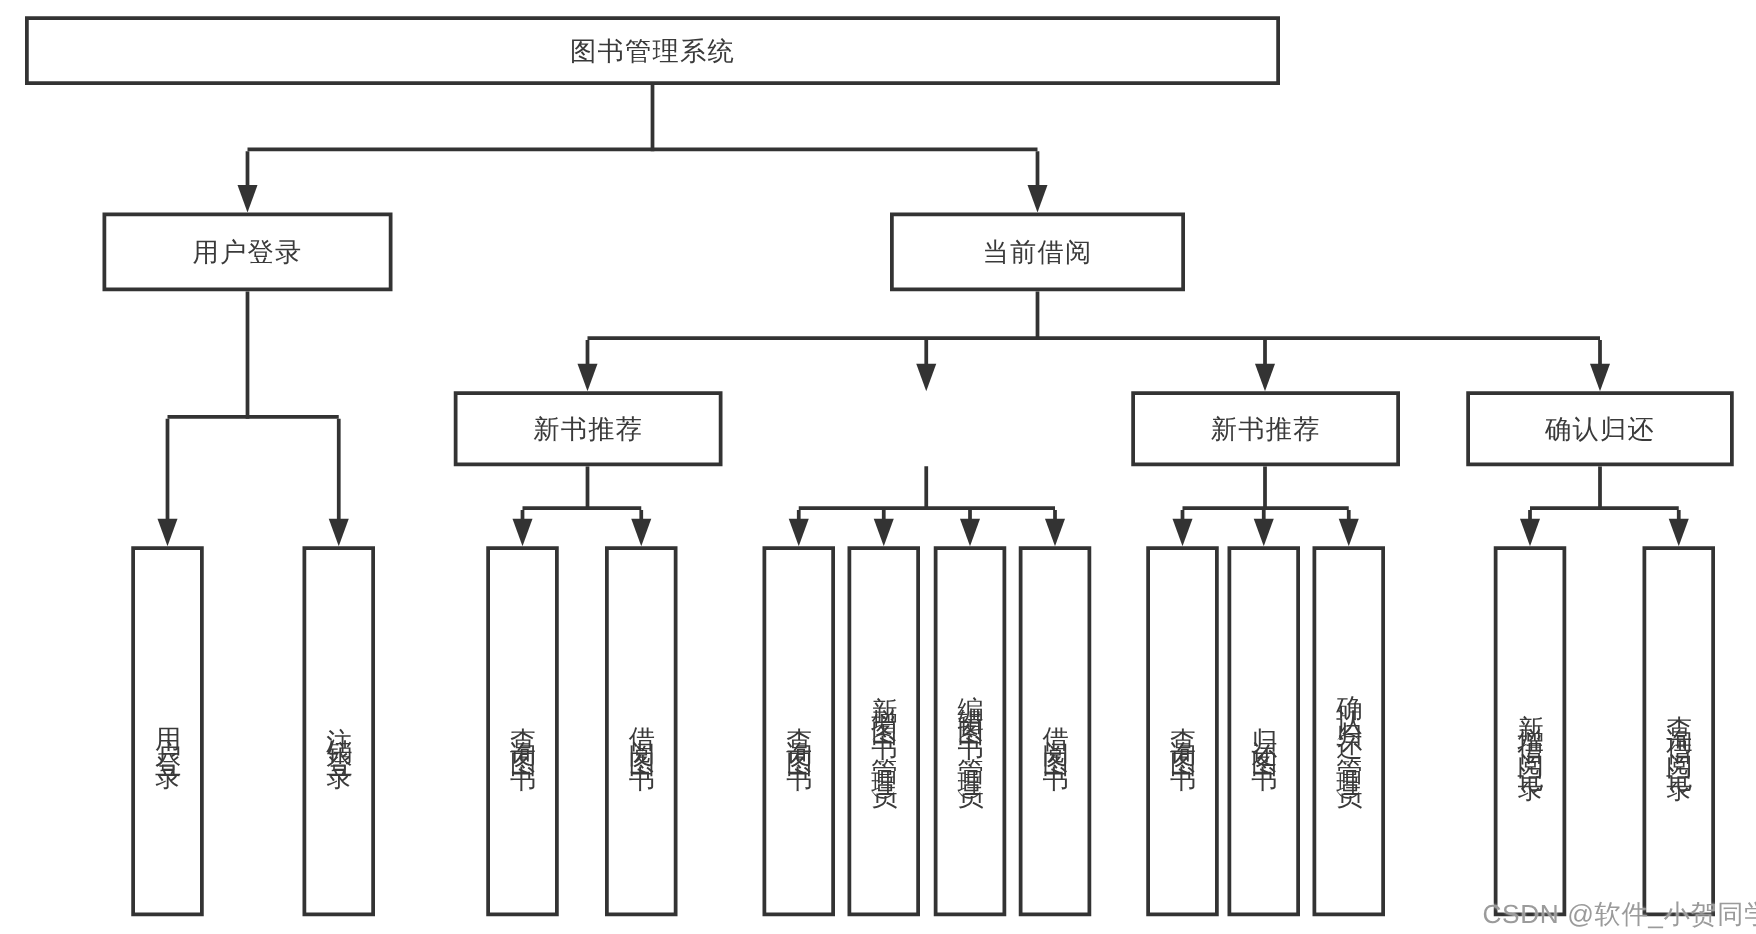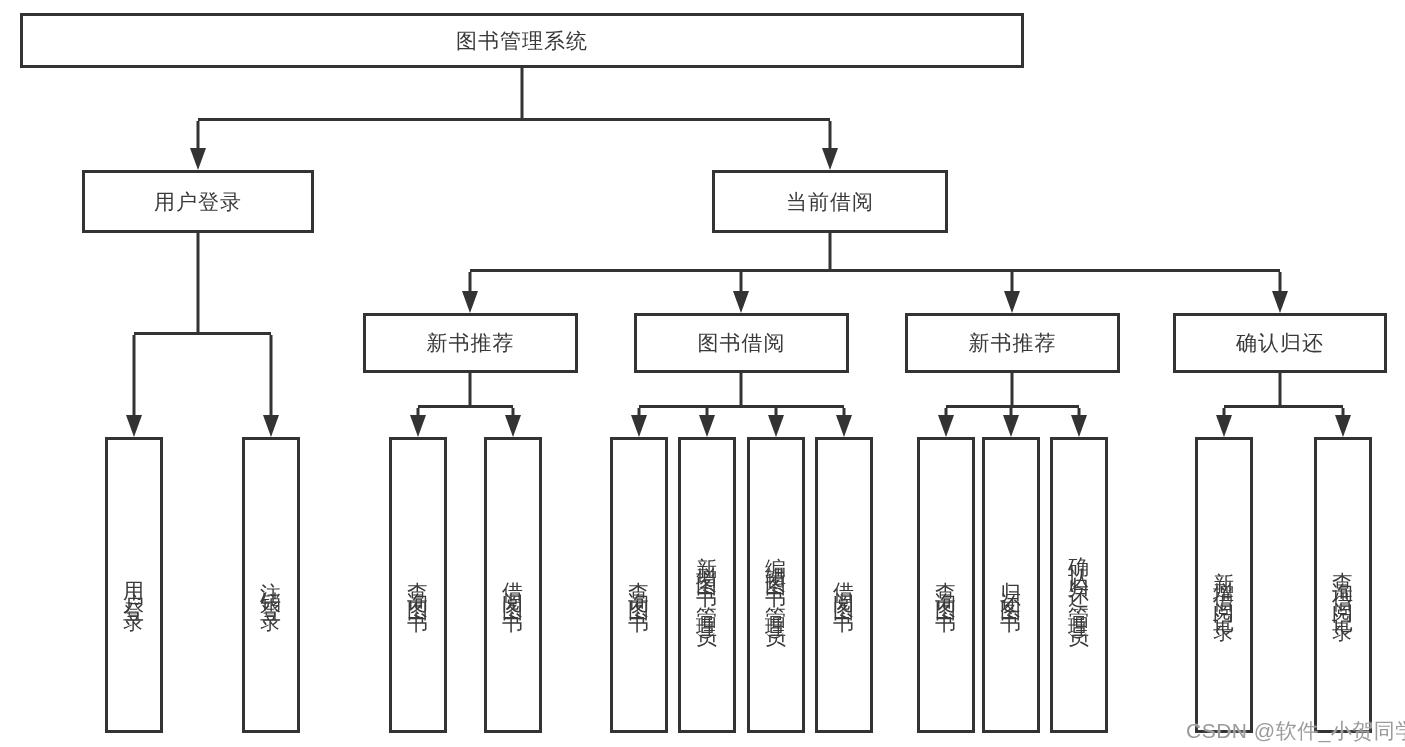--- a/index.html
+++ b/index.html
@@ -104,23 +104,20 @@
   <div class="box" style="left:82px;top:170px;width:232px;height:63px">
     <span class="label">用户登录</span>
   </div>
   <div class="box" style="left:712px;top:170px;width:236px;height:63px">
     <span class="label">当前借阅</span>
   </div>
 
   <div class="box" style="left:363px;top:313px;width:215px;height:60px">
     <span class="label">新书推荐</span>
   </div>
-  <div class="box" style="left:634px;top:313px;width:215px;height:60px">
-    <span class="label">图书借阅</span>
-  </div>
   <div class="box" style="left:905px;top:313px;width:215px;height:60px">
     <span class="label">新书推荐</span>
   </div>
   <div class="box" style="left:1173px;top:313px;width:214px;height:60px">
     <span class="label">确认归还</span>
   </div>
 
   <div class="box leaf" style="left:105px;top:437px;width:58px;height:296px">
     <span class="label">用户登录</span>
   </div>

